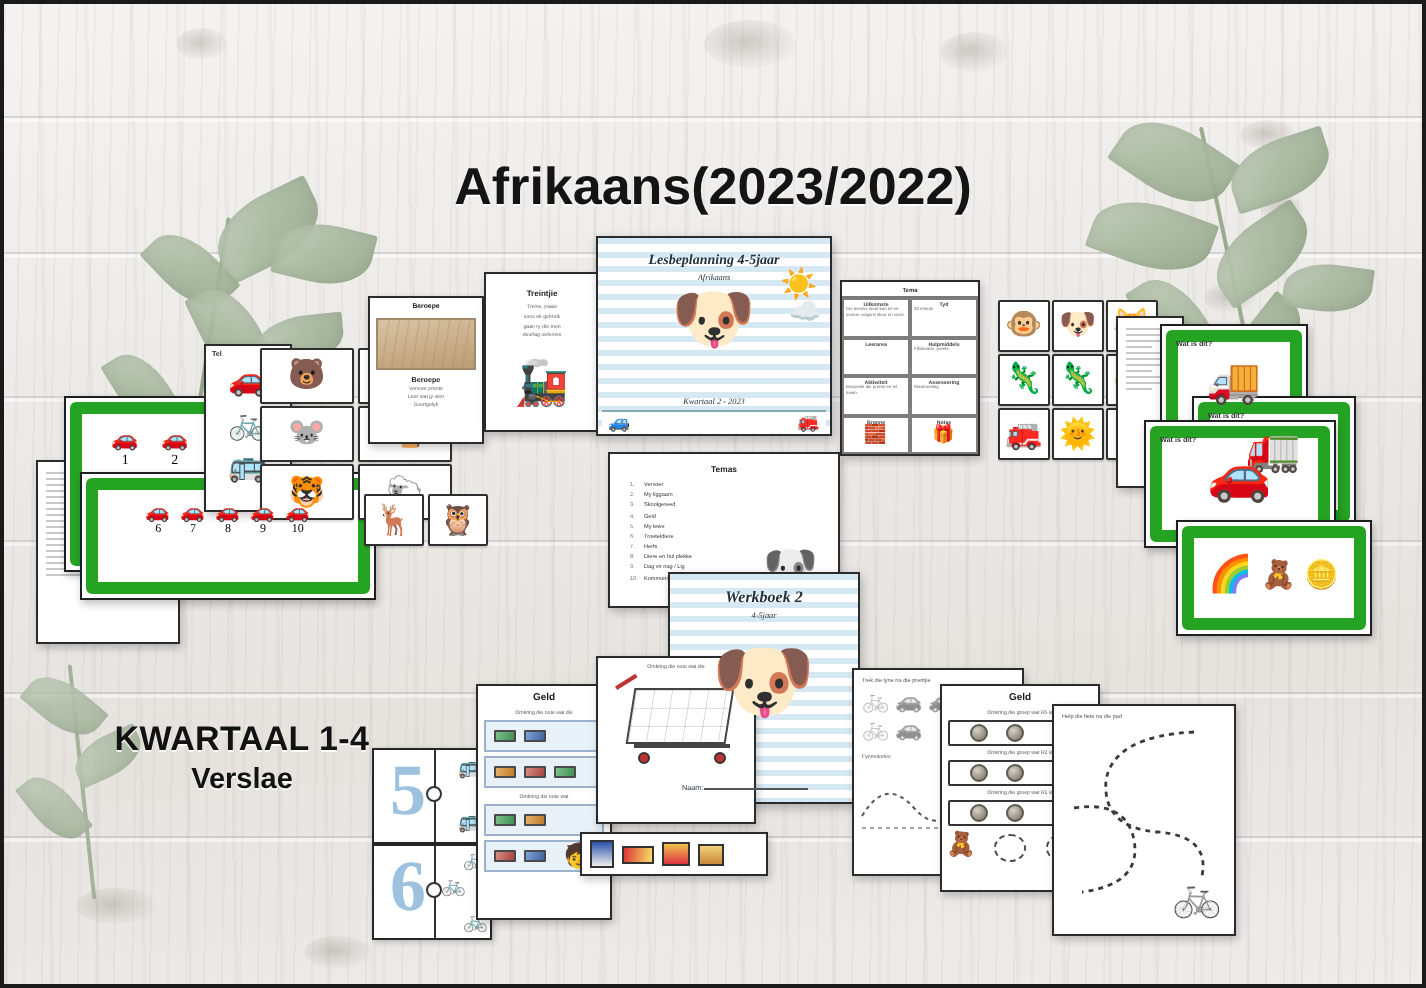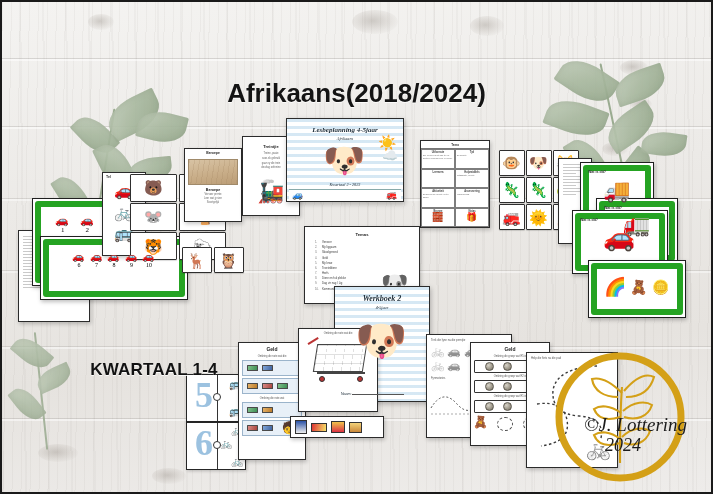--- a/index.html
+++ b/index.html
@@ -81,21 +81,20 @@
     font-size:26px; font-weight:600;
     color:#141414;
     text-shadow:0 1px 0 rgba(255,255,255,.8);
   }
 
   
   #caption {
     position:absolute; left:24px; top:358px; width:190px;
     text-align:center; color:#121212;
     text-shadow:0 1px 0 rgba(255,255,255,.85);
-    margin-left:33px;
   }
   #caption .c0 { font-size:17px; font-weight:700; letter-spacing:.2px; }
   #caption .c1 { font-size:14.5px; font-weight:700; margin-top:3px; }
   #caption .c2 { font-size:14.5px; font-weight:700; margin-top:2px; }
   #caption .c3 { font-size:14.5px; font-weight:700; margin-top:2px; }
 
   
   #watermark { position:absolute; left:548px; top:345px; width:140px; height:140px; }
 
   
@@ -263,21 +262,21 @@
     <div class="leaf" style="left:120px;top:76px;width:44px;height:24px;transform:rotate(8deg);"></div>
   </div>
 
   <div class="leafgrp" style="left:4px;top:330px;width:90px;height:130px;opacity:.85;">
     <div class="stem" style="left:34px;top:0px;width:1.6px;height:118px;transform:rotate(-6deg);"></div>
     <div class="leaf" style="left:6px;top:10px;width:40px;height:22px;transform:rotate(40deg);"></div>
     <div class="leaf" style="left:30px;top:36px;width:36px;height:20px;transform:rotate(-24deg);"></div>
     <div class="leaf" style="left:2px;top:62px;width:38px;height:20px;transform:rotate(52deg);"></div>
   </div>
 
-  <div id="title-sub">Afrikaans(2018/2024)</div>
+  <div id="title-sub">Afrikaans(2023/2022)</div>
 
   <div class="sheet" style="left:16px;top:228px;width:72px;height:92px;">
     <div class="tiny-lines">
       <div class="tl l"></div>
         <div class="tl m"></div>
         <div class="tl l"></div>
       <div class="tl s"></div>
         <div class="tl l"></div>
         <div class="tl m"></div>
       <div class="tl l"></div>
@@ -374,21 +373,21 @@
     <div class="sheet-title" style="margin-top:8px;font-size:4px;">Treintjie</div>
     <div style="font-size:2.6px;text-align:center;color:#666;line-height:1.8;margin-top:3px;">
       <div>Treine, paaie</div>
       <div>soos ek gebruik</div>
       <div>gaan ry die trein</div>
       <div>deurlag oefenine</div>
     </div>
     <div class="train" style="text-align:center;margin-top:10px;">🚂</div>
   </div>
 
-  <div class="bluecover" style="left:284px;top:116px;width:118px;height:84px;">
+  <div class="bluecover" style="left:296px;top:116px;width:118px;height:100px;">
     <div class="stripes"></div>
     <div class="ct">
       <div class="t1" style="font-size:7px;">Lesbeplanning 4-5jaar</div>
       <div class="t2">Afrikaans</div>
     </div>
     <div class="dog" style="margin-top:2px;">🐶</div>
     <div style="position:absolute;right:6px;top:16px;z-index:3;font-size:15px;line-height:1;">☀️</div>
     <div style="position:absolute;right:4px;top:30px;z-index:3;font-size:13px;line-height:1;">☁️</div>
     <div class="ct" style="position:absolute;left:0;right:0;bottom:14px;">
       <div class="t3">Kwartaal 2 - 2023</div>
@@ -630,32 +629,17 @@
     <div style="font-size:2.8px;color:#555;padding:3px 4px 0;">Help die fiets na die pad</div>
     <svg width="92" height="96" viewBox="0 0 92 96" style="display:block;">
       <path d="M70 6 Q 30 8 26 30 Q 24 54 52 56 Q 78 58 74 78" fill="none" stroke="#3a3a3a" stroke-width="1.4" stroke-dasharray="2.5 2.5"></path>
       <path d="M10 44 Q 36 40 40 60 Q 44 82 14 86" fill="none" stroke="#3a3a3a" stroke-width="1.4" stroke-dasharray="2.5 2.5"></path>
     </svg>
     <div style="position:absolute;right:6px;bottom:8px;font-size:20px;line-height:1;filter:grayscale(1);">🚲</div>
   </div>
 
   <div id="caption">
     <div class="c0">KWARTAAL 1-4</div>
-  </div>
-
-  <div id="watermark">
-    <svg width="140" height="140" viewBox="0 0 140 140">
-      <circle cx="70" cy="70" r="61" fill="none" stroke="#d4a017" stroke-width="7"></circle>
-      <g stroke="#d4a017" stroke-width="2.1" fill="none">
-        <path d="M70 116 C 70 92 70 66 72 40"></path>
-        <path d="M72 46 C 60 34 50 30 42 32 C 44 44 54 50 68 50"></path>
-        <path d="M74 44 C 86 30 96 26 104 30 C 100 44 90 50 76 50"></path>
-        <path d="M71 66 C 60 58 50 58 44 62 C 48 72 58 74 70 70"></path>
-        <path d="M73 64 C 84 54 96 54 102 58 C 98 70 86 74 74 70"></path>
-        <path d="M70 92 C 60 84 50 84 44 88 C 48 98 58 100 70 96"></path>
-        <path d="M72 90 C 82 80 94 80 100 84 C 96 96 84 100 74 96"></path>
-      </g>
-      <text x="34" y="84" font-family="Liberation Serif, serif" font-style="italic" font-size="19" fill="#1c1c1c">©J. Lottering</text>
-      <text x="55" y="104" font-family="Liberation Serif, serif" font-style="italic" font-size="18" fill="#1c1c1c">2024</text>
-    </svg>
-  </div>
+    <div class="c3">Verslae</div>
+  </div>
+
 
 </div>
 
 </body></html>

